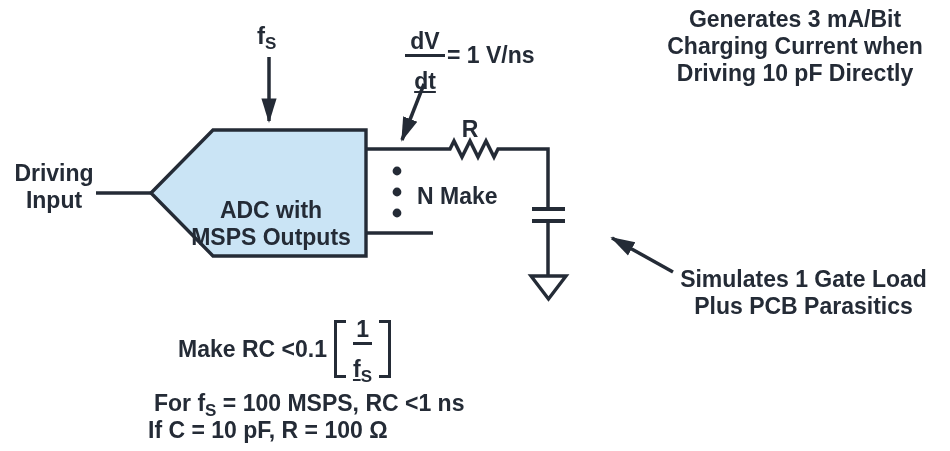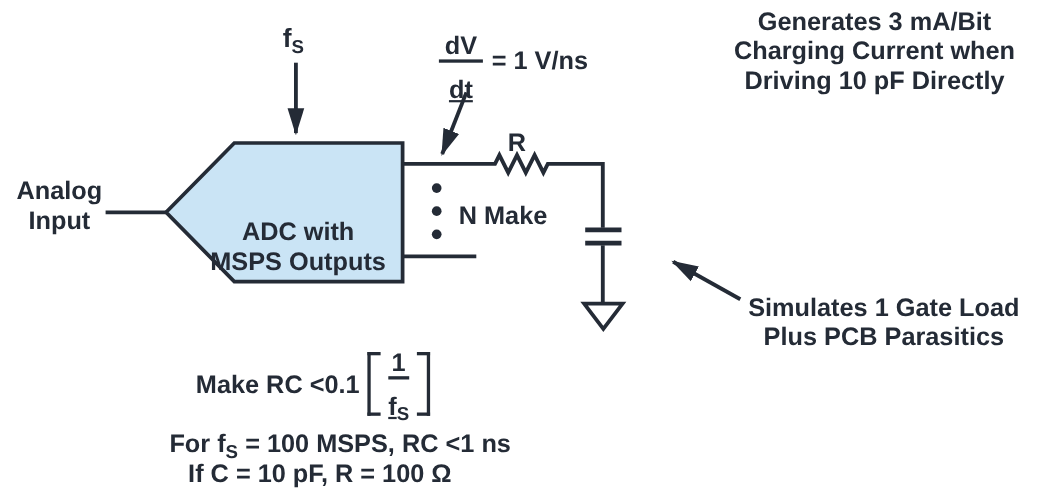--- a/index.html
+++ b/index.html
@@ -28,21 +28,21 @@
     color: var(--ink);
   }
   .center { text-align: center; }
   sub.ssub {
     font-size: 17px;
     line-height: 0;
     vertical-align: -5px;
     font-weight: bold;
   }
   
-  .frac { display: inline-flex; flex-direction: column; align-items: flex-start; }
+  .frac { display: inline-flex; flex-direction: column; align-items: flex-end; }
   .frac .num { padding: 0 3px 1px 3px; border-bottom: 3.5px solid var(--ink); line-height: 24px; }
   .frac .den { padding-top: 12px; line-height: 24px; text-decoration: underline; }
   
   .slew-frac { left: 399px; top: 29px; width: 46px; }
   .slew-frac .num, .slew-frac .den { width: 40px; text-align: center; }
   
   .formula { left: 162px; top: 318px; height: 62px; display: flex; align-items: center; margin-left: 16px; }
   .formula .prefix { margin-right: 5px; }
   .bracket { width: 12px; height: 58px; }
   .bracket.lb { border-left: 3.5px solid var(--ink); border-top: 3.5px solid var(--ink); border-bottom: 3.5px solid var(--ink); margin-left: 2px; }
@@ -81,21 +81,21 @@
     <line x1="366" y1="233" x2="433" y2="233" stroke="var(--ink)" stroke-width="3.5"></line>
 
     <circle cx="397" cy="171" r="4.4" fill="var(--ink)"></circle>
     <circle cx="397" cy="192" r="4.4" fill="var(--ink)"></circle>
     <circle cx="397" cy="213" r="4.4" fill="var(--ink)"></circle>
 
     <line x1="673" y1="272" x2="612" y2="238" stroke="var(--ink)" stroke-width="3.5" marker-end="url(#ah)"></line>
   </svg>
 
   <div class="lbl center" style="left:6px; top:160px; width:96px;">
-    <div>Analog</div>
+    <div>Driving</div>
     <div>Input</div>
   </div>
 
   <div class="lbl" style="left:257px; top:22px; font-size:24px;"><span>f</span><sub class="ssub">S</sub></div>
 
   <div class="lbl center" style="left:162px; top:161px; width:218px;margin-top:36px;">
     <div>ADC with</div>
     <div>MSPS Outputs</div>
   </div>
 
@@ -126,15 +126,15 @@
     <span class="bracket lb"></span>
     <span class="frac">
       <span class="num">1</span>
       <span class="den"><span>f</span><sub class="ssub">S</sub></span>
     </span>
     <span class="bracket rb"></span>
   </div>
 
   <div class="lbl" style="left:154px; top:390px;"><span>For f</span><sub class="ssub">S</sub><span> = 100 MSPS, RC &lt;1 ns</span></div>
 
-  <div class="lbl" style="left:171px; top:417px;">If C = 10 pF, R = 100 Ω</div>
+  <div class="lbl" style="left:148px; top:417px;">If C = 10 pF, R = 100 Ω</div>
 
 </div>
 
 </body></html>

